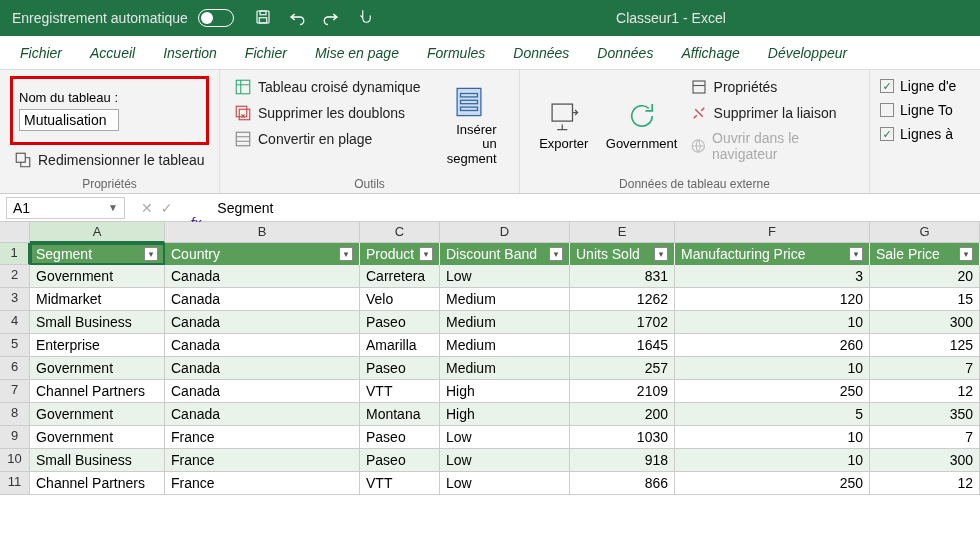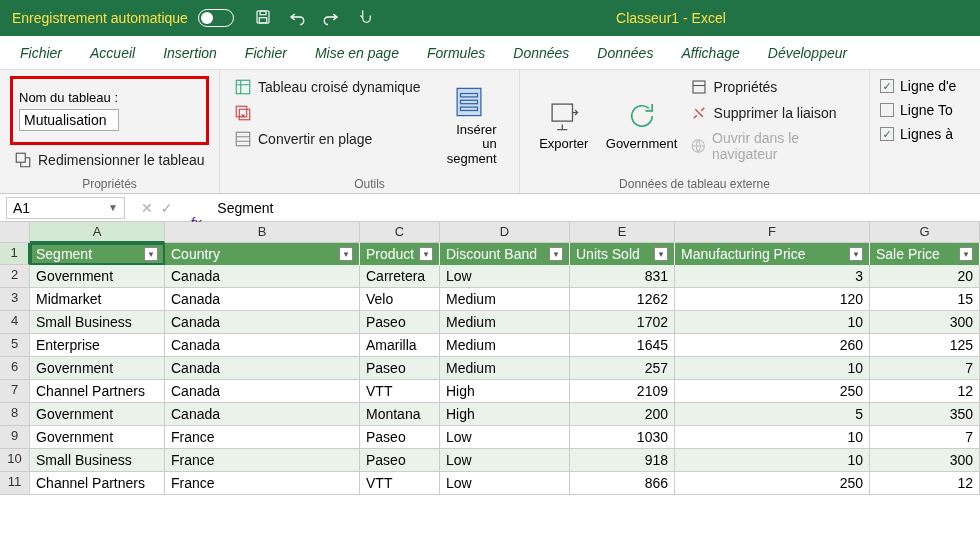--- a/index.html
+++ b/index.html
@@ -1,19 +1,19 @@
 <!DOCTYPE html>
 <html><head>
 <meta charset="utf-8">
 <style>
 * { margin: 0; padding: 0; box-sizing: border-box; font-family: "Segoe UI", Arial, sans-serif; font-size: 14px; }
 body { background: #fff; width: 980px; height: 546px; overflow: hidden; }
 
 
-.titlebar { height: 36px; background: #217346; color: #fde047; display: flex; align-items: center; padding: 0 12px; }
+.titlebar { height: 36px; background: #217346; color: #e5e5e5; display: flex; align-items: center; padding: 0 12px; }
 .autosave { display: flex; align-items: center; gap: 10px; }
 .toggle { width: 36px; height: 18px; border: 1px solid #fff; border-radius: 9px; position: relative; }
 .toggle::after { content: ""; position: absolute; width: 12px; height: 12px; border-radius: 50%; background: #fff; top: 2px; left: 2px; }
 .qat { display: flex; align-items: center; gap: 16px; margin-left: 20px; }
 .qat svg { width: 18px; height: 18px; }
 .title-center { flex: 1; text-align: center; font-size: 14px; }
 
 
 .menutabs { height: 34px; background: #fff; display: flex; align-items: center; gap: 28px; padding: 0 20px; border-bottom: 1px solid #ddd; }
 .menutabs .tab { color: #14532d; cursor: pointer; font-style: italic; }
@@ -130,20 +130,21 @@
               <path d="M3 9h18M9 3v18"></path>
             </svg>
           <span>Tableau croisé dynamique</span>
         </div>
         <div class="cmd">
           <svg viewBox="0 0 24 24" fill="none" stroke="#c44" stroke-width="1.5">
               <rect x="3" y="3" width="14" height="14"></rect>
               <rect x="7" y="7" width="14" height="14"></rect>
               <path d="M10 14l4 4M14 14l-4 4" stroke="#c44"></path>
             </svg>
+          <span>Supprimer les doublons</span>
         </div>
         <div class="cmd">
           <svg viewBox="0 0 24 24" fill="none" stroke="#888" stroke-width="1.5">
               <rect x="3" y="3" width="18" height="18"></rect>
               <path d="M3 9h18M3 15h18"></path>
             </svg>
           <span>Convertir en plage</span>
         </div>
       </div>
       <div class="bigcmd">

